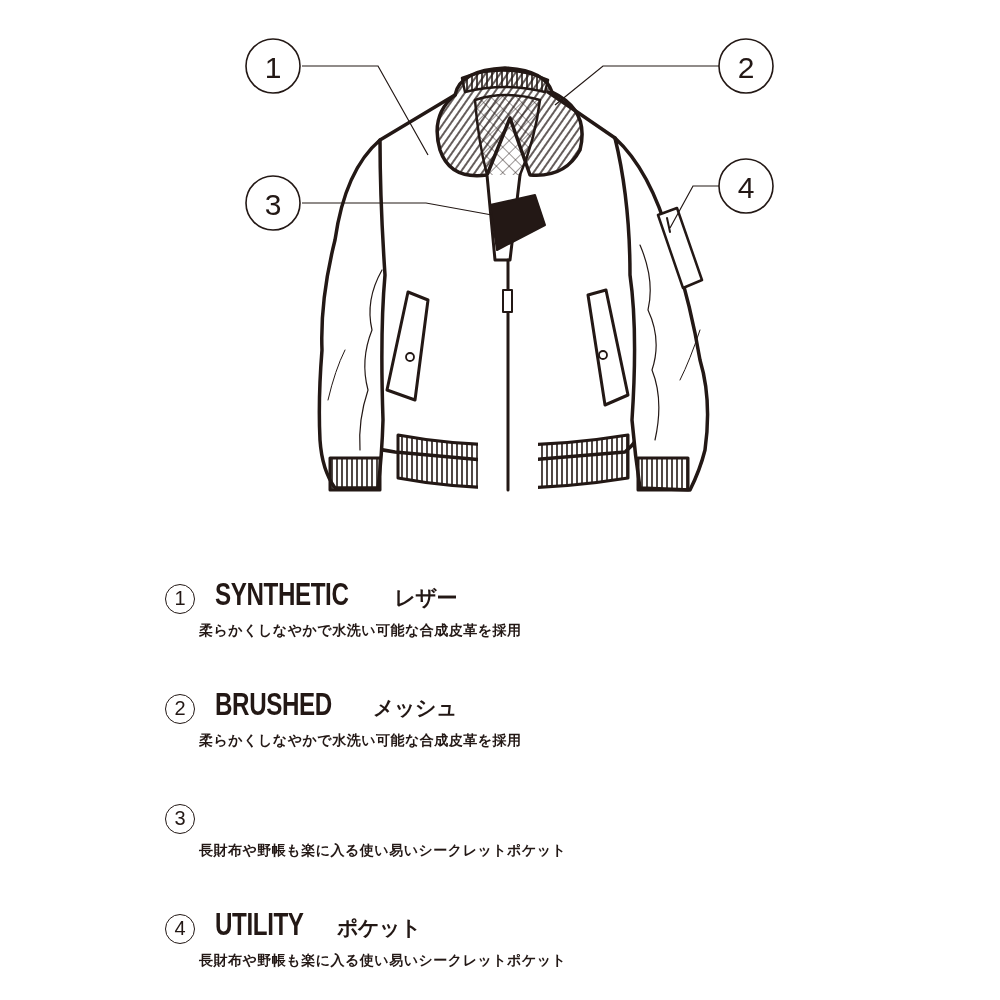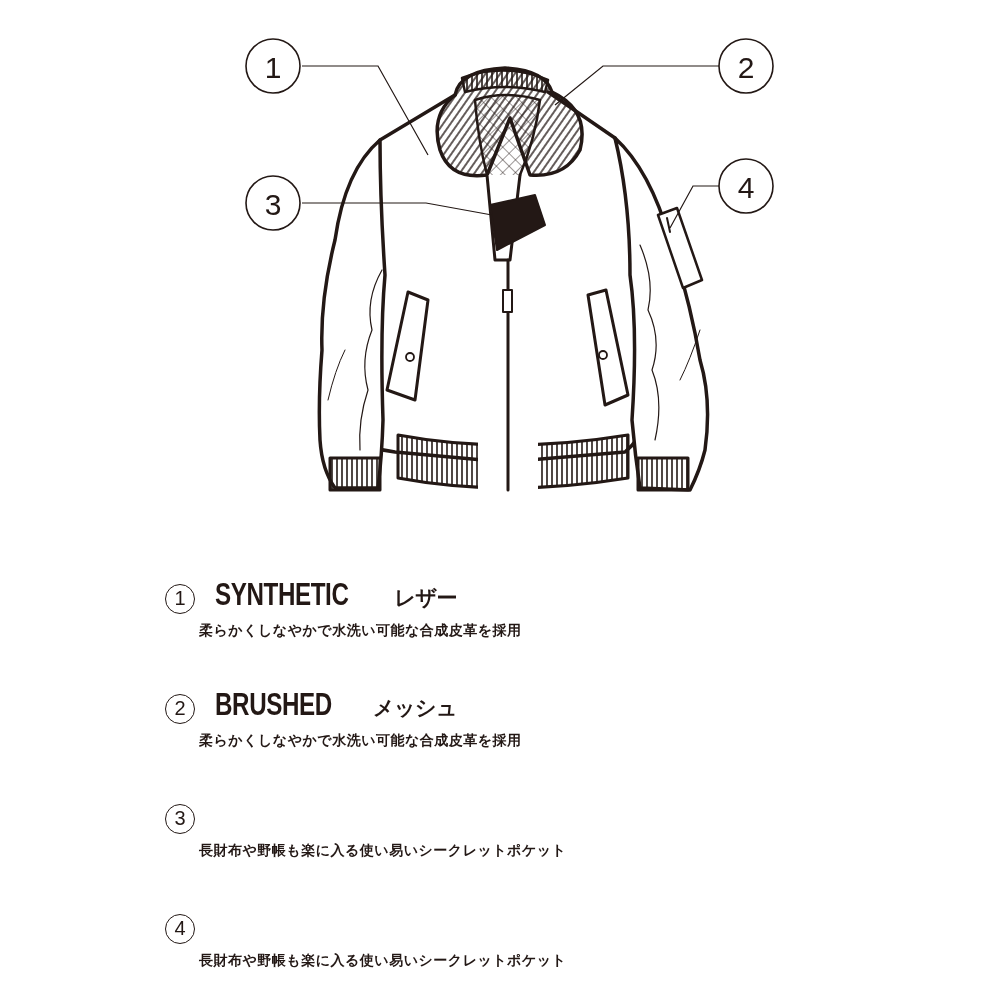--- a/index.html
+++ b/index.html
@@ -111,15 +111,19 @@
       <span class="ja">メッシュ</span>
     </div>
     <div class="desc">柔らかくしなやかで水洗い可能な合成皮革を採用</div>
   </div>
   <div class="feature">
     <span class="badge">3</span>
     <div class="desc">長財布や野帳も楽に入る使い易いシークレットポケット</div>
   </div>
   <div class="feature">
     <span class="badge">4</span>
+    <div class="title">
+      <span class="en">UTILITY</span>
+      <span class="ja">ポケット</span>
+    </div>
     <div class="desc">長財布や野帳も楽に入る使い易いシークレットポケット</div>
   </div>
 </div>
 
 </body></html>

